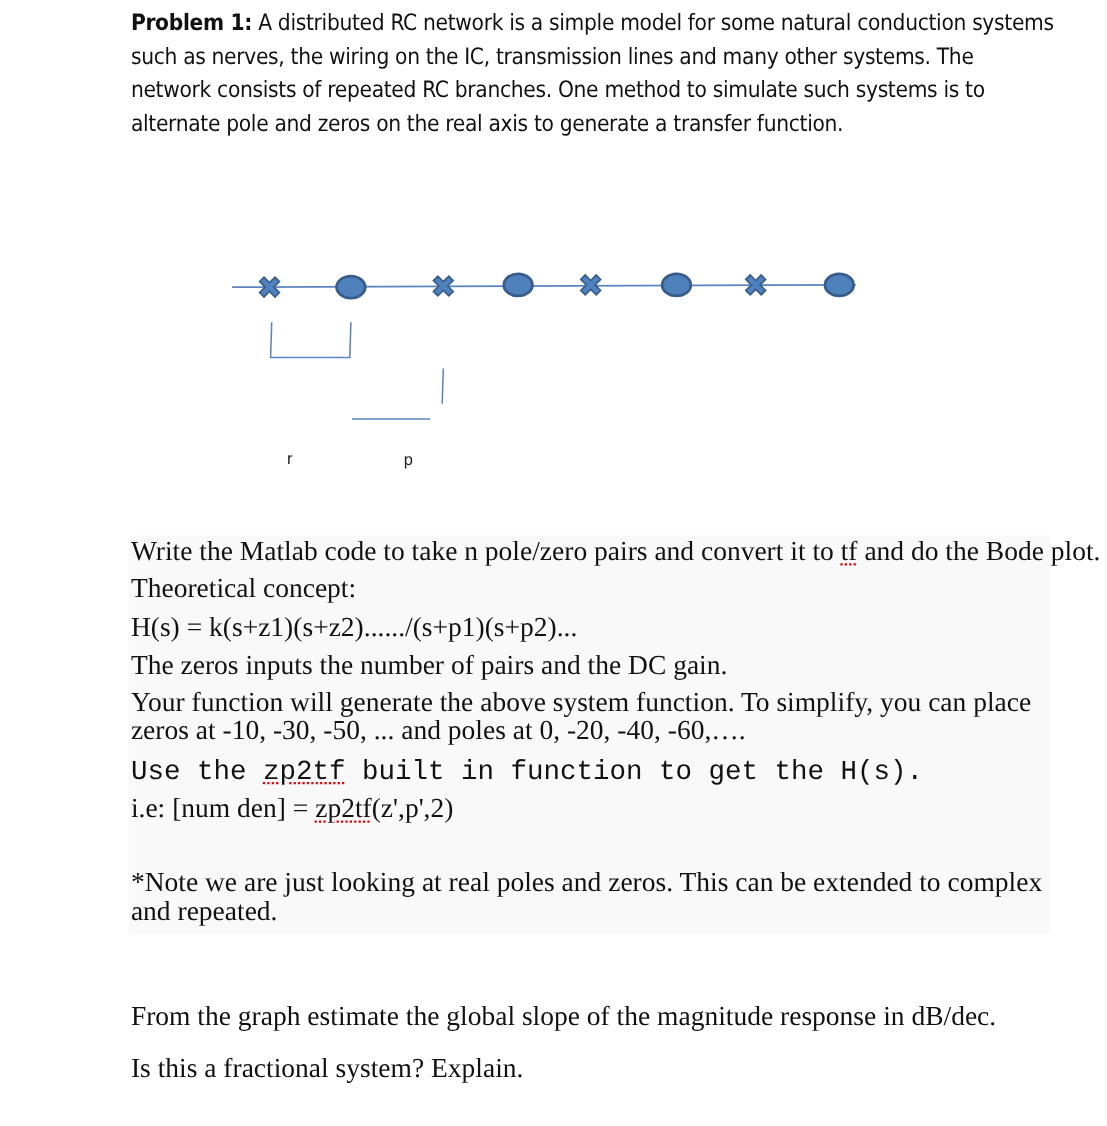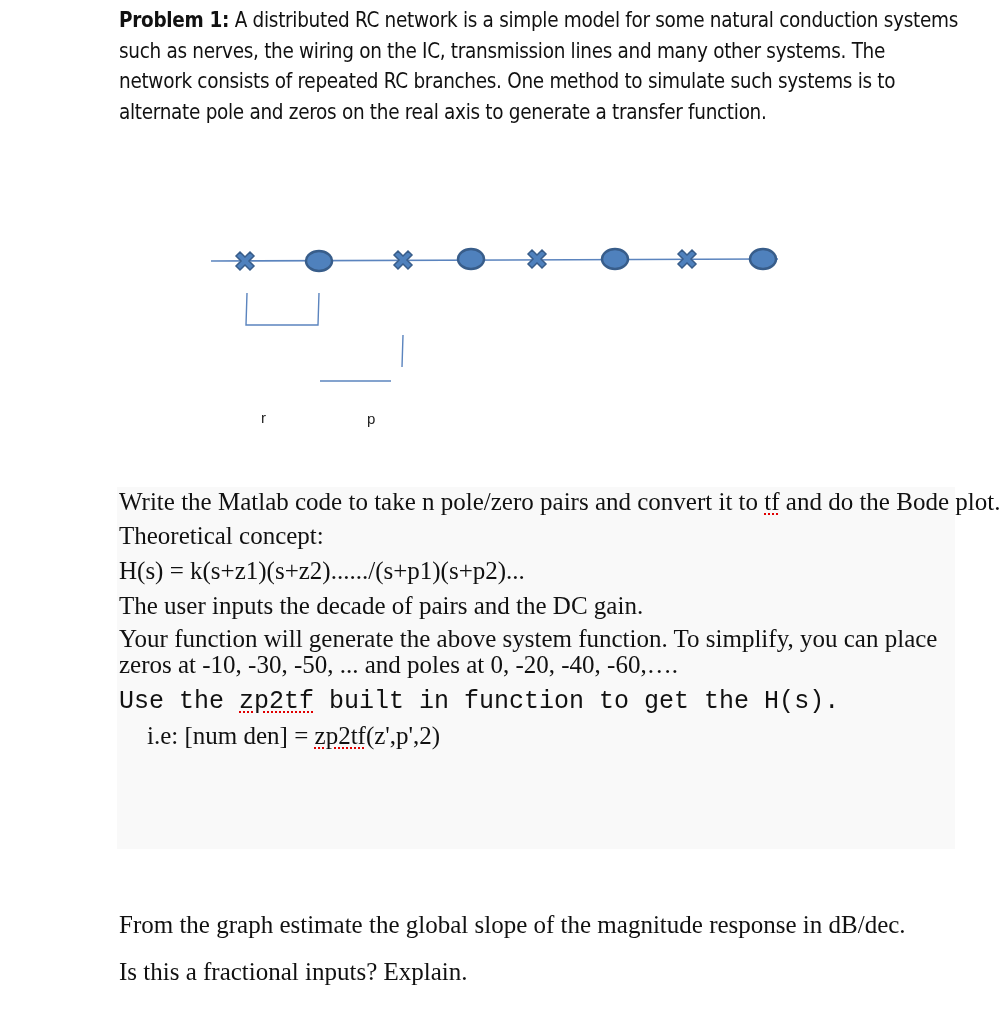--- a/index.html
+++ b/index.html
@@ -85,32 +85,33 @@
   <div class="gray-block"></div>
 
   <div class="serif" style="top:488px;">
     <span>Write the Matlab code to take n pole/zero pairs and convert it to </span><span class="squiggle">tf</span><span> and do the Bode plot.</span>
   </div>
 
   <div class="serif" style="top:522px;">Theoretical concept:</div>
 
   <div class="serif" style="top:557px;">H(s) = k(s+z1)(s+z2)....../(s+p1)(s+p2)...</div>
 
-  <div class="serif" style="top:592px;">The user inputs the decade of pairs and the DC gain.</div>
+  <div class="serif" style="top:592px;">The zeros inputs the number of pairs and the DC gain.</div>
 
   <div class="serif wrap" style="top:626px;">Your function will generate the above system function.  To simplify, you can place zeros at -10, -30, -50, ... and poles at 0, -20, -40, -60,….</div>
 
   <div class="serif" style="top:687px;font-family:Liberation Mono, monospace;">
     <span>Use the </span><span class="squiggle">zp2tf</span><span> built in function to get the H(s).</span>
   </div>
 
-  <div class="serif" style="top:722px;margin-left:28px;">
+  <div class="serif" style="top:722px;">
     <span>i.e: [num den] = </span><span class="squiggle">zp2tf</span><span>(z',p',2)</span>
   </div>
 
 
+  <div class="serif wrap" style="top:790px;">*Note we are just looking at real poles and zeros.  This can be extended to complex and repeated.</div>
 
 
   <div class="serif" style="top:911px;">From the graph estimate the global slope of the magnitude response in dB/dec.</div>
 
-  <div class="serif" style="top:958px;">Is this a fractional inputs?  Explain.</div>
+  <div class="serif" style="top:958px;">Is this a fractional system?  Explain.</div>
 
 </div>
 
 </body></html>

